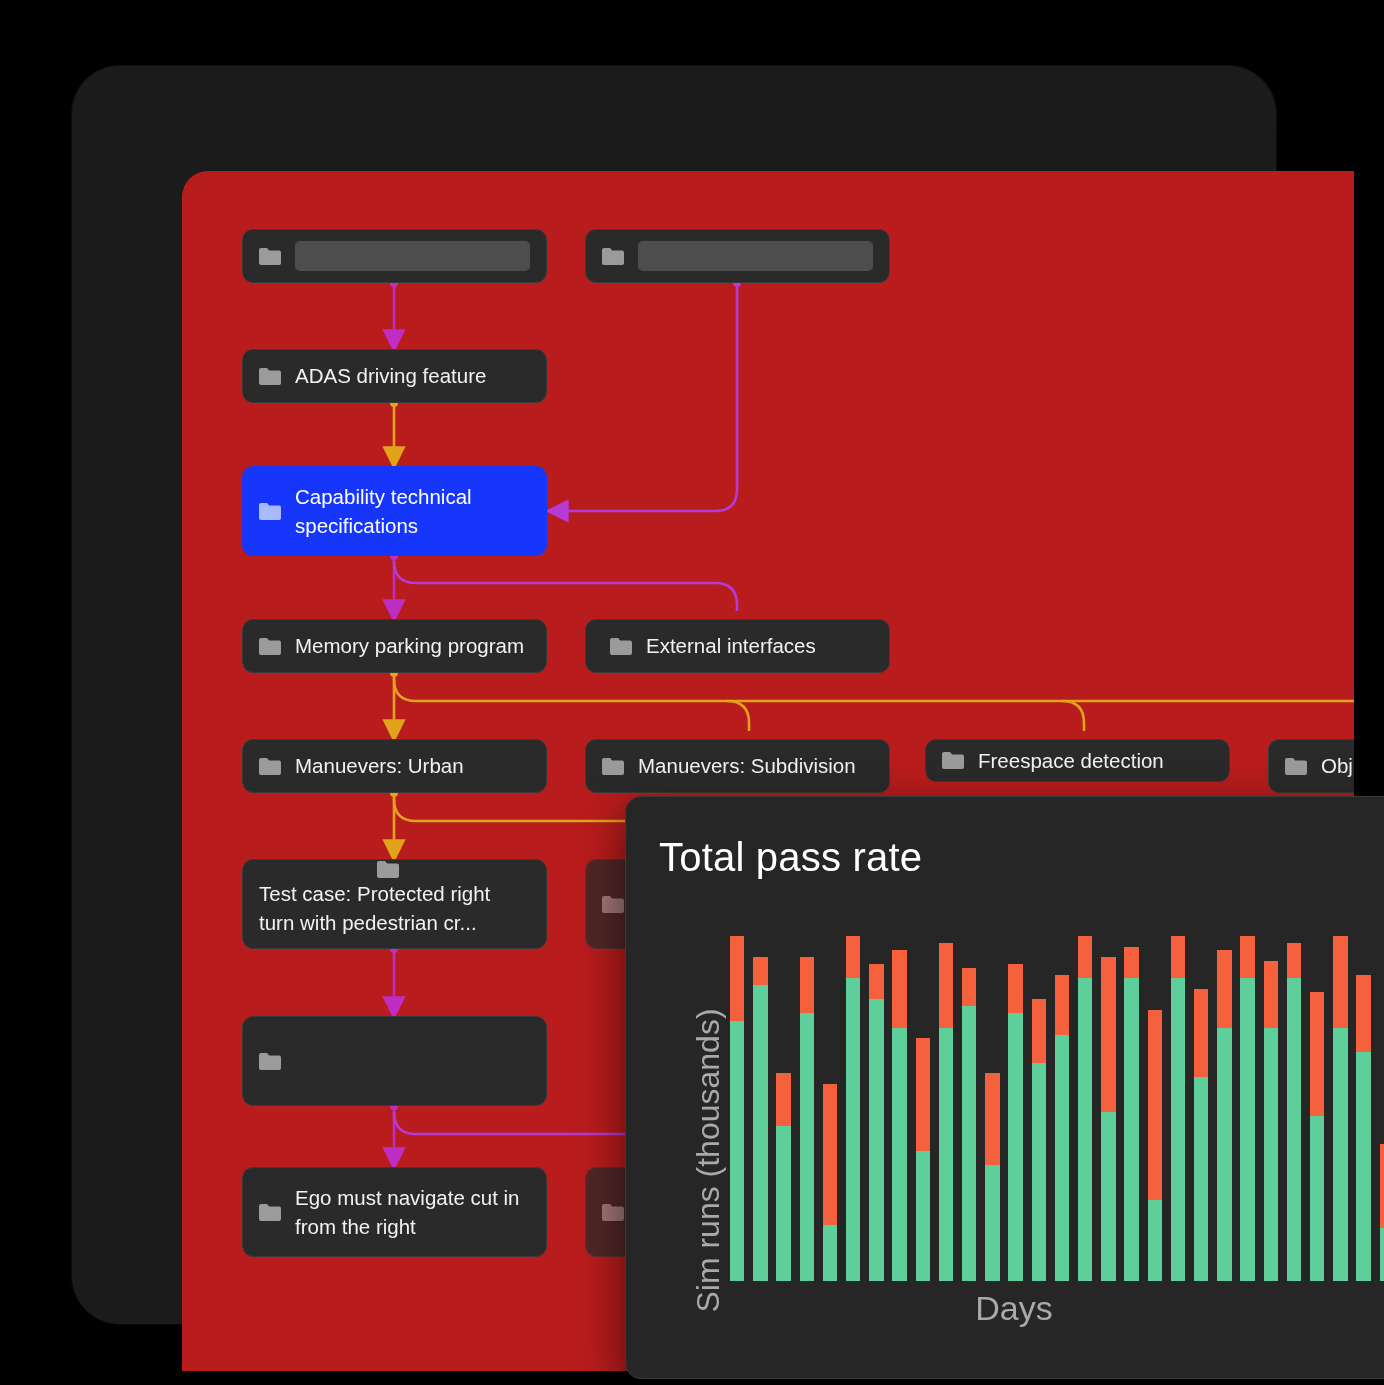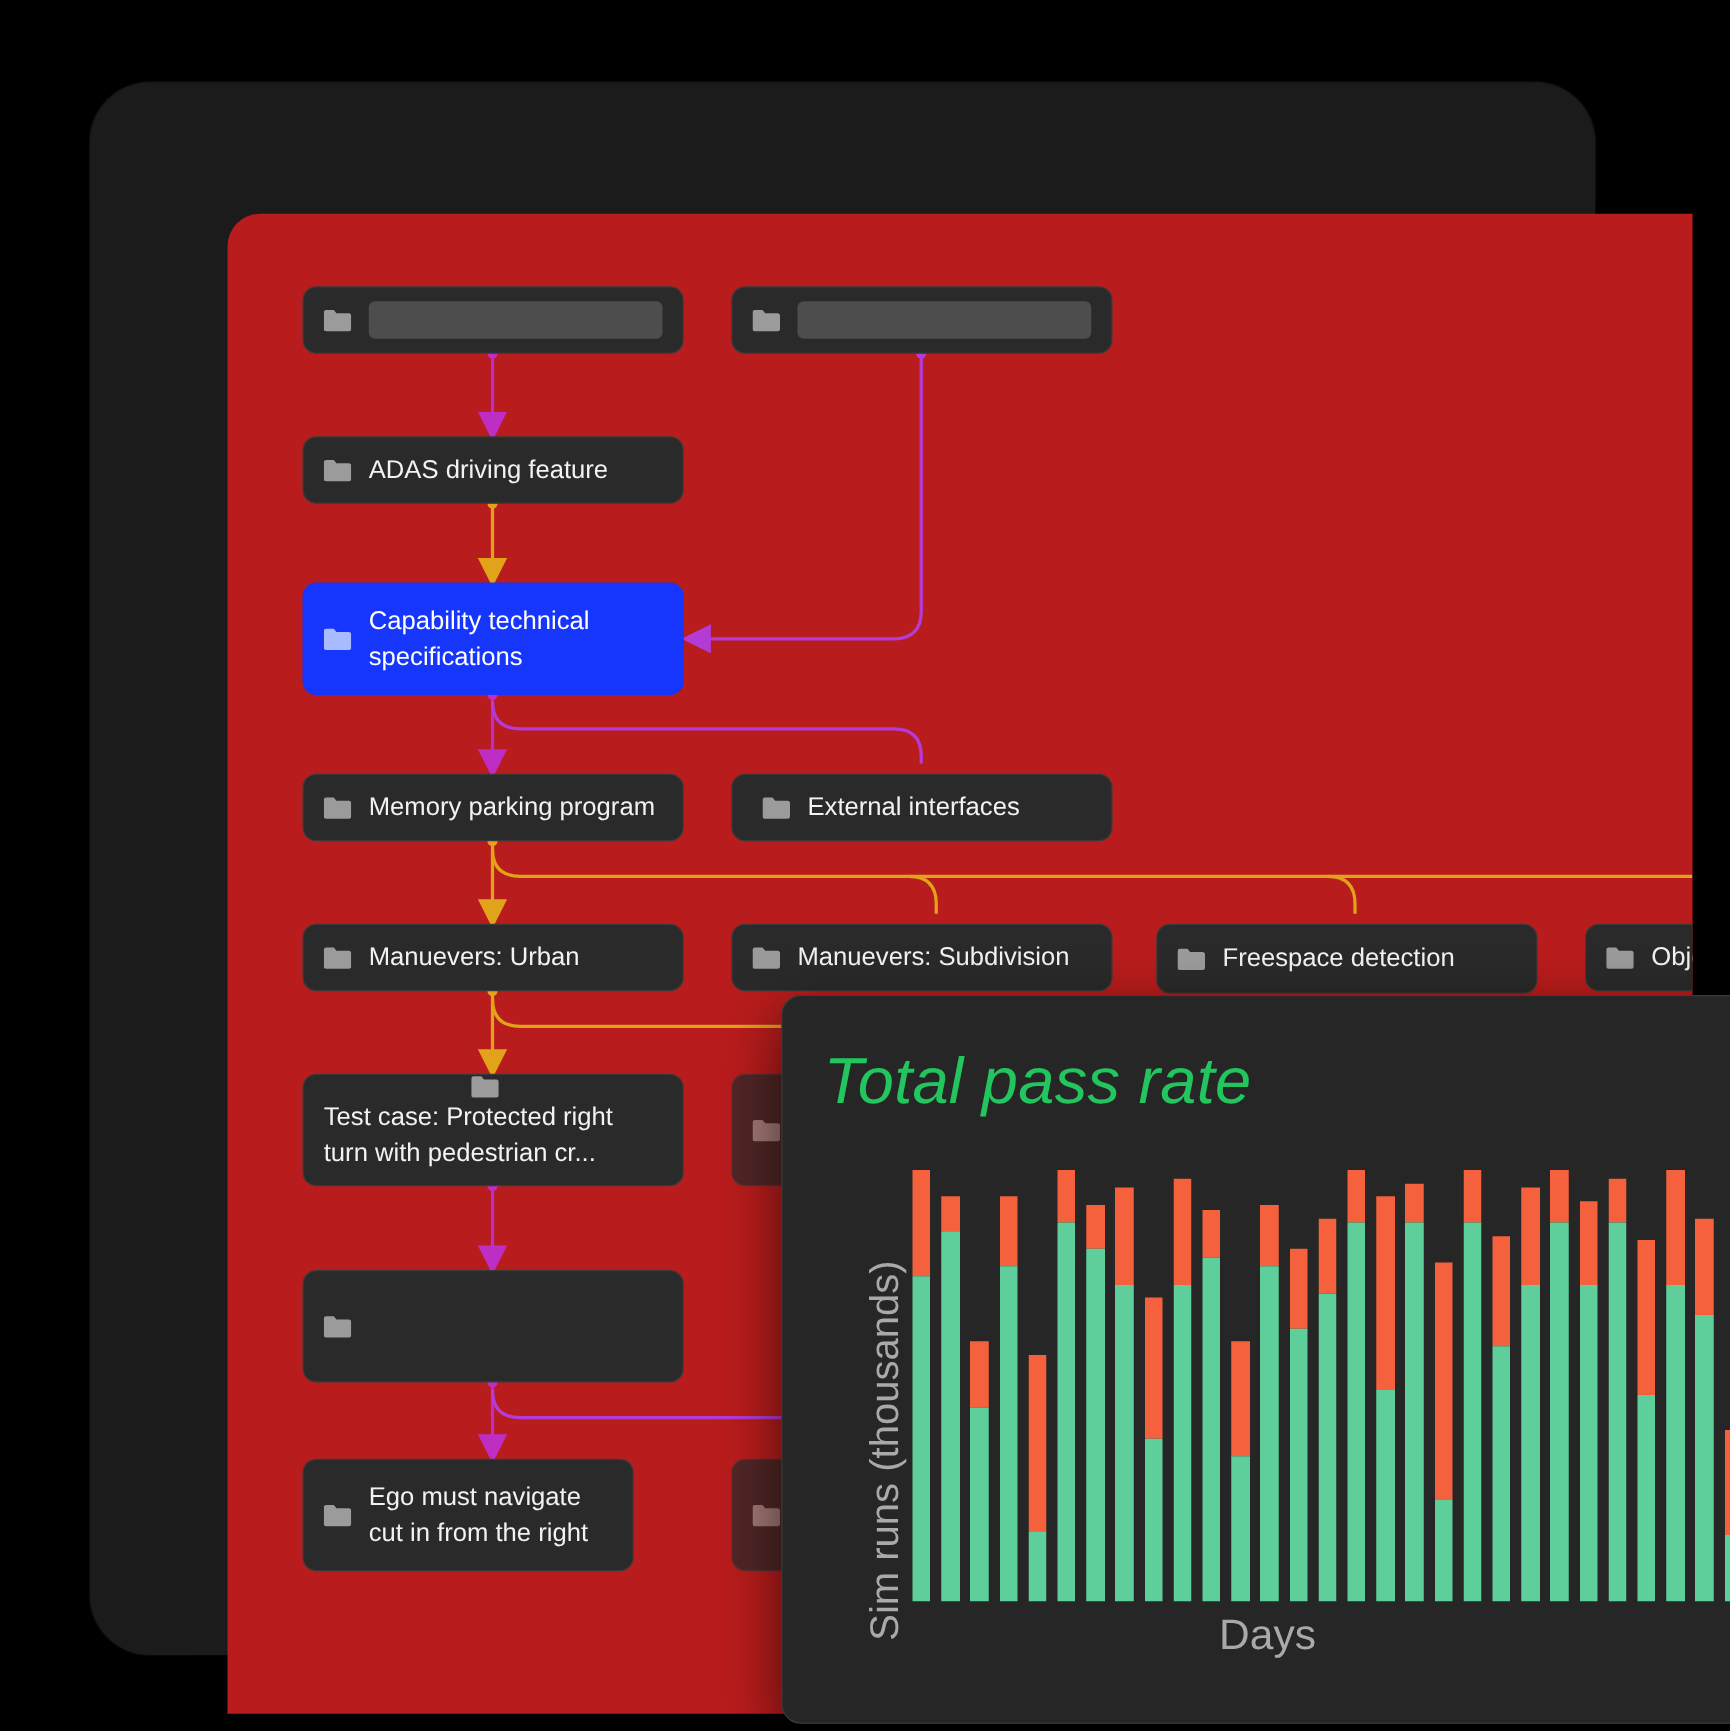--- a/index.html
+++ b/index.html
@@ -94,24 +94,23 @@
     border: 1px solid #3b3b3b;
     border-radius: 16px;
     box-shadow: 0 16px 46px rgba(0,0,0,0.6);
     box-sizing: border-box;
     overflow: hidden;
   }
   #chart-title {
     position: absolute;
     left: 33px;
     top: 38px;
-    font-size: 52px;
-    color: #22c55e;
+    font-size: 40px;
+    color: #ffffff;
     letter-spacing: 0.2px;
-    font-style: italic;
   }
   #ylabel {
     position: absolute;
     left: -118px;
     top: 345px;
     width: 400px;
     text-align: center;
     transform: rotate(-90deg);
     font-size: 32px;
     color: #a9a9a9;
@@ -240,21 +239,21 @@
             <path fill="#9b9b9b" d="M0 3a2 2 0 0 1 2-2h6l2.2 2.6H20a2 2 0 0 1 2 2V16a2 2 0 0 1-2 2H2a2 2 0 0 1-2-2z"></path>
           </svg>
           <span class="label">Manuevers: Urban</span>
         </div>
         <div class="node" style="left: 403px; top: 568px; width: 305px; height: 54px;">
           <svg class="ico" width="22" height="19" viewBox="0 0 22 19">
             <path fill="#9b9b9b" d="M0 3a2 2 0 0 1 2-2h6l2.2 2.6H20a2 2 0 0 1 2 2V16a2 2 0 0 1-2 2H2a2 2 0 0 1-2-2z"></path>
           </svg>
           <span class="label">Manuevers: Subdivision</span>
         </div>
-        <div class="node" style="left: 743px; top: 568px; width: 305px; height: 56px;">
+        <div class="node" style="left: 743px; top: 568px; width: 305px; height: 43px;">
           <svg class="ico" width="22" height="19" viewBox="0 0 22 19">
             <path fill="#9b9b9b" d="M0 3a2 2 0 0 1 2-2h6l2.2 2.6H20a2 2 0 0 1 2 2V16a2 2 0 0 1-2 2H2a2 2 0 0 1-2-2z"></path>
           </svg>
           <span class="label">Freespace detection</span>
         </div>
         <div class="node" style="left: 1086px; top: 568px; width: 305px; height: 54px;">
           <svg class="ico" width="22" height="19" viewBox="0 0 22 19">
             <path fill="#9b9b9b" d="M0 3a2 2 0 0 1 2-2h6l2.2 2.6H20a2 2 0 0 1 2 2V16a2 2 0 0 1-2 2H2a2 2 0 0 1-2-2z"></path>
           </svg>
           <span class="label">Obje</span>
@@ -269,21 +268,21 @@
           <svg class="ico" width="22" height="19" viewBox="0 0 22 19">
             <path fill="#9b9b9b" d="M0 3a2 2 0 0 1 2-2h6l2.2 2.6H20a2 2 0 0 1 2 2V16a2 2 0 0 1-2 2H2a2 2 0 0 1-2-2z"></path>
           </svg>
           <span class="label"></span>
         </div>
         <div class="node" style="left: 60px; top: 845px; width: 305px; height: 90px;">
           <svg class="ico" width="22" height="19" viewBox="0 0 22 19">
             <path fill="#9b9b9b" d="M0 3a2 2 0 0 1 2-2h6l2.2 2.6H20a2 2 0 0 1 2 2V16a2 2 0 0 1-2 2H2a2 2 0 0 1-2-2z"></path>
           </svg>
         </div>
-        <div class="node" style="left: 60px; top: 996px; width: 265px; height: 90px;">
+        <div class="node" style="left: 60px; top: 996px; width: 305px; height: 90px;">
           <svg class="ico" width="22" height="19" viewBox="0 0 22 19">
             <path fill="#9b9b9b" d="M0 3a2 2 0 0 1 2-2h6l2.2 2.6H20a2 2 0 0 1 2 2V16a2 2 0 0 1-2 2H2a2 2 0 0 1-2-2z"></path>
           </svg>
           <span class="label">Ego must navigate cut in from the right</span>
         </div>
         <div class="node dim" style="left: 403px; top: 996px; width: 305px; height: 90px;">
           <svg class="ico" width="22" height="19" viewBox="0 0 22 19">
             <path fill="#9b9b9b" d="M0 3a2 2 0 0 1 2-2h6l2.2 2.6H20a2 2 0 0 1 2 2V16a2 2 0 0 1-2 2H2a2 2 0 0 1-2-2z"></path>
           </svg>
           <span class="label"></span>

